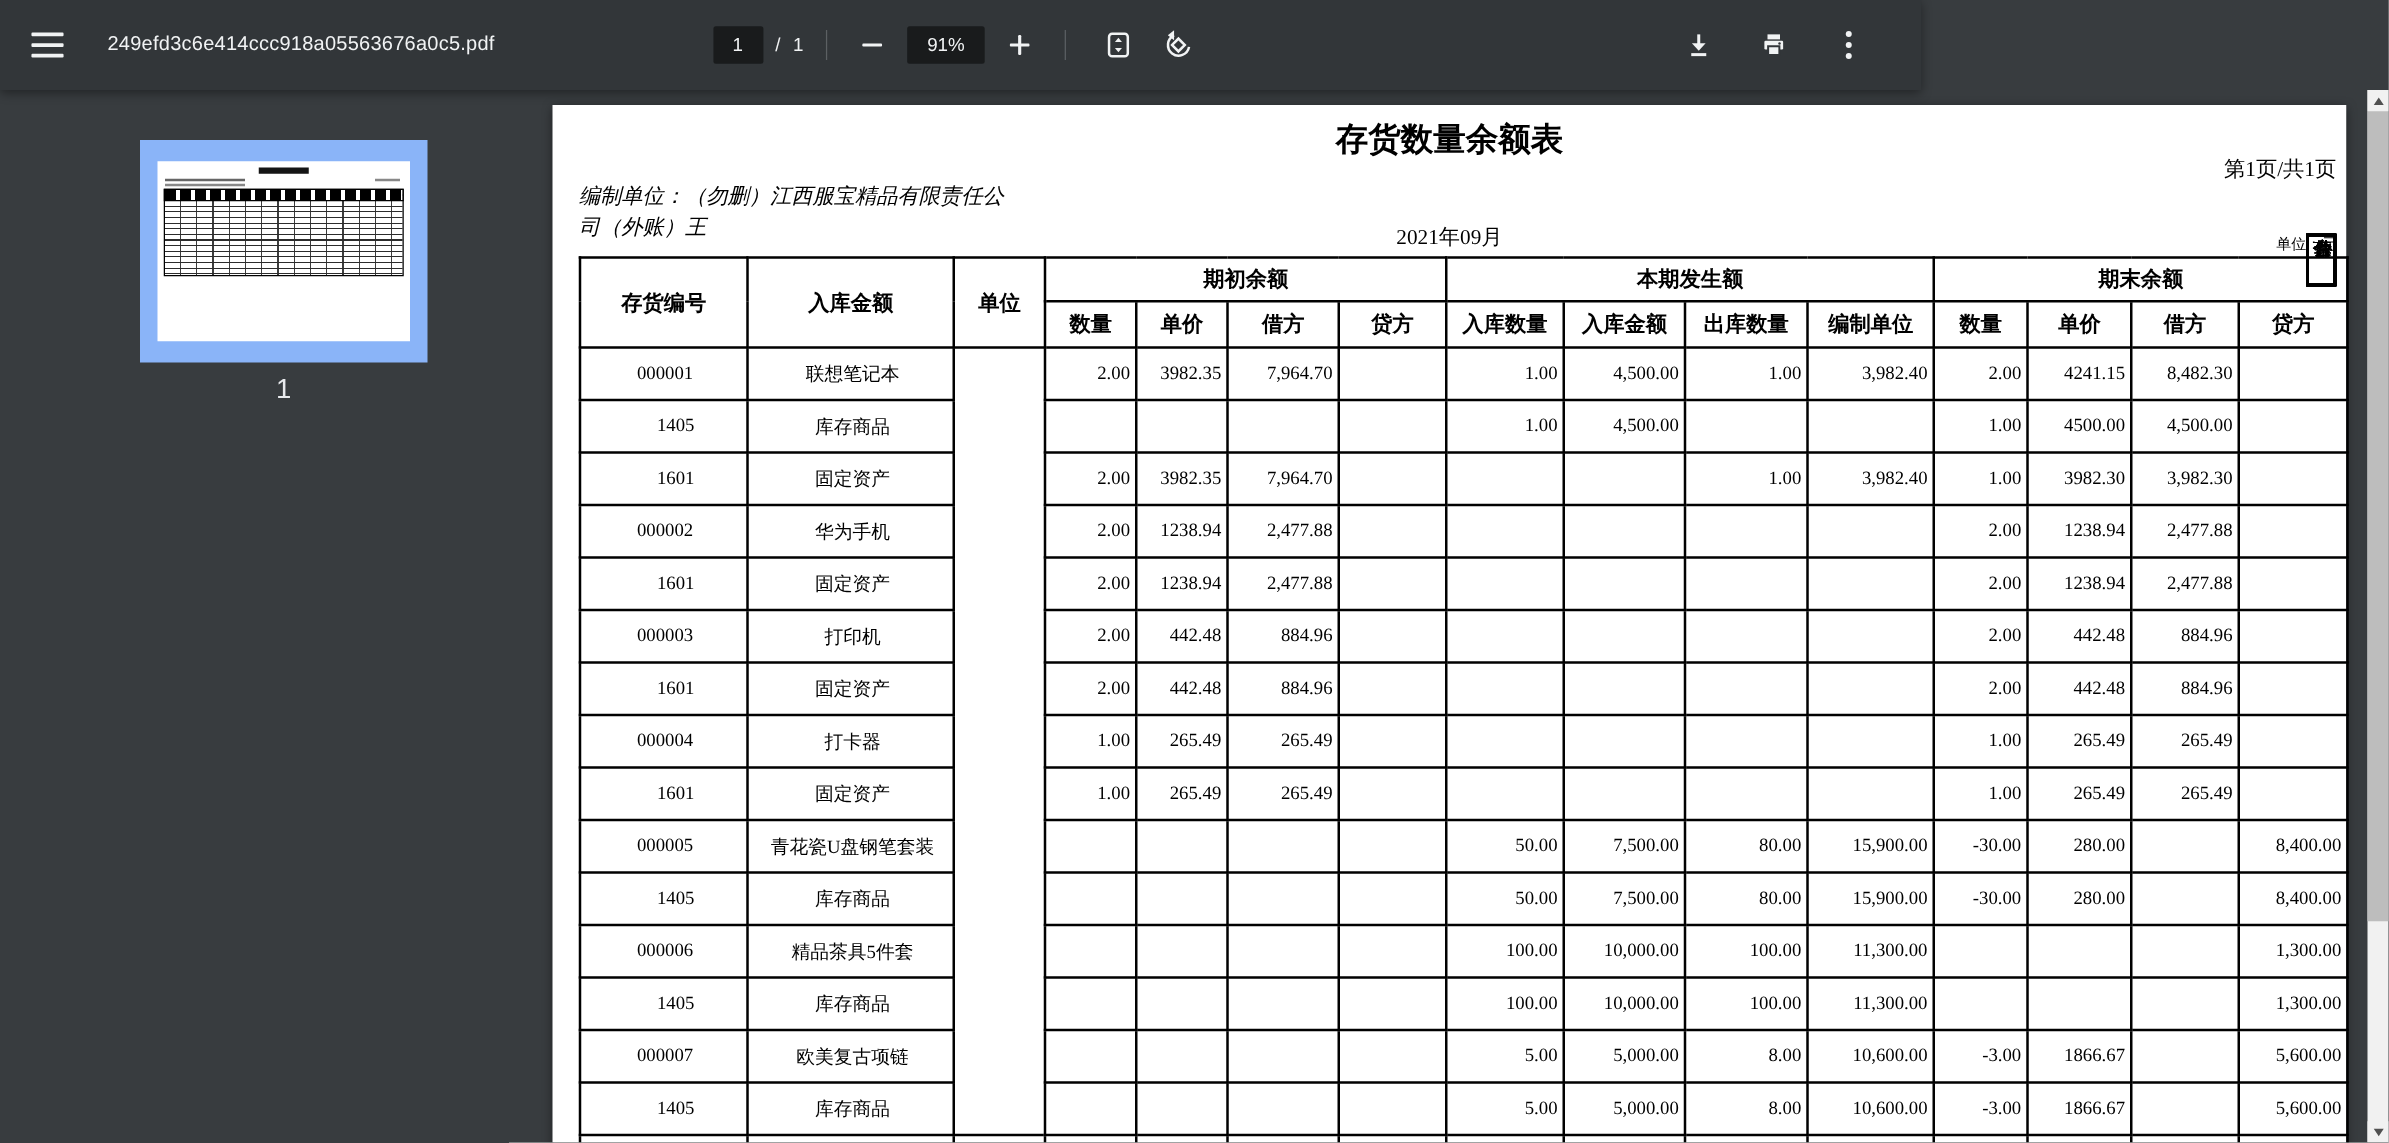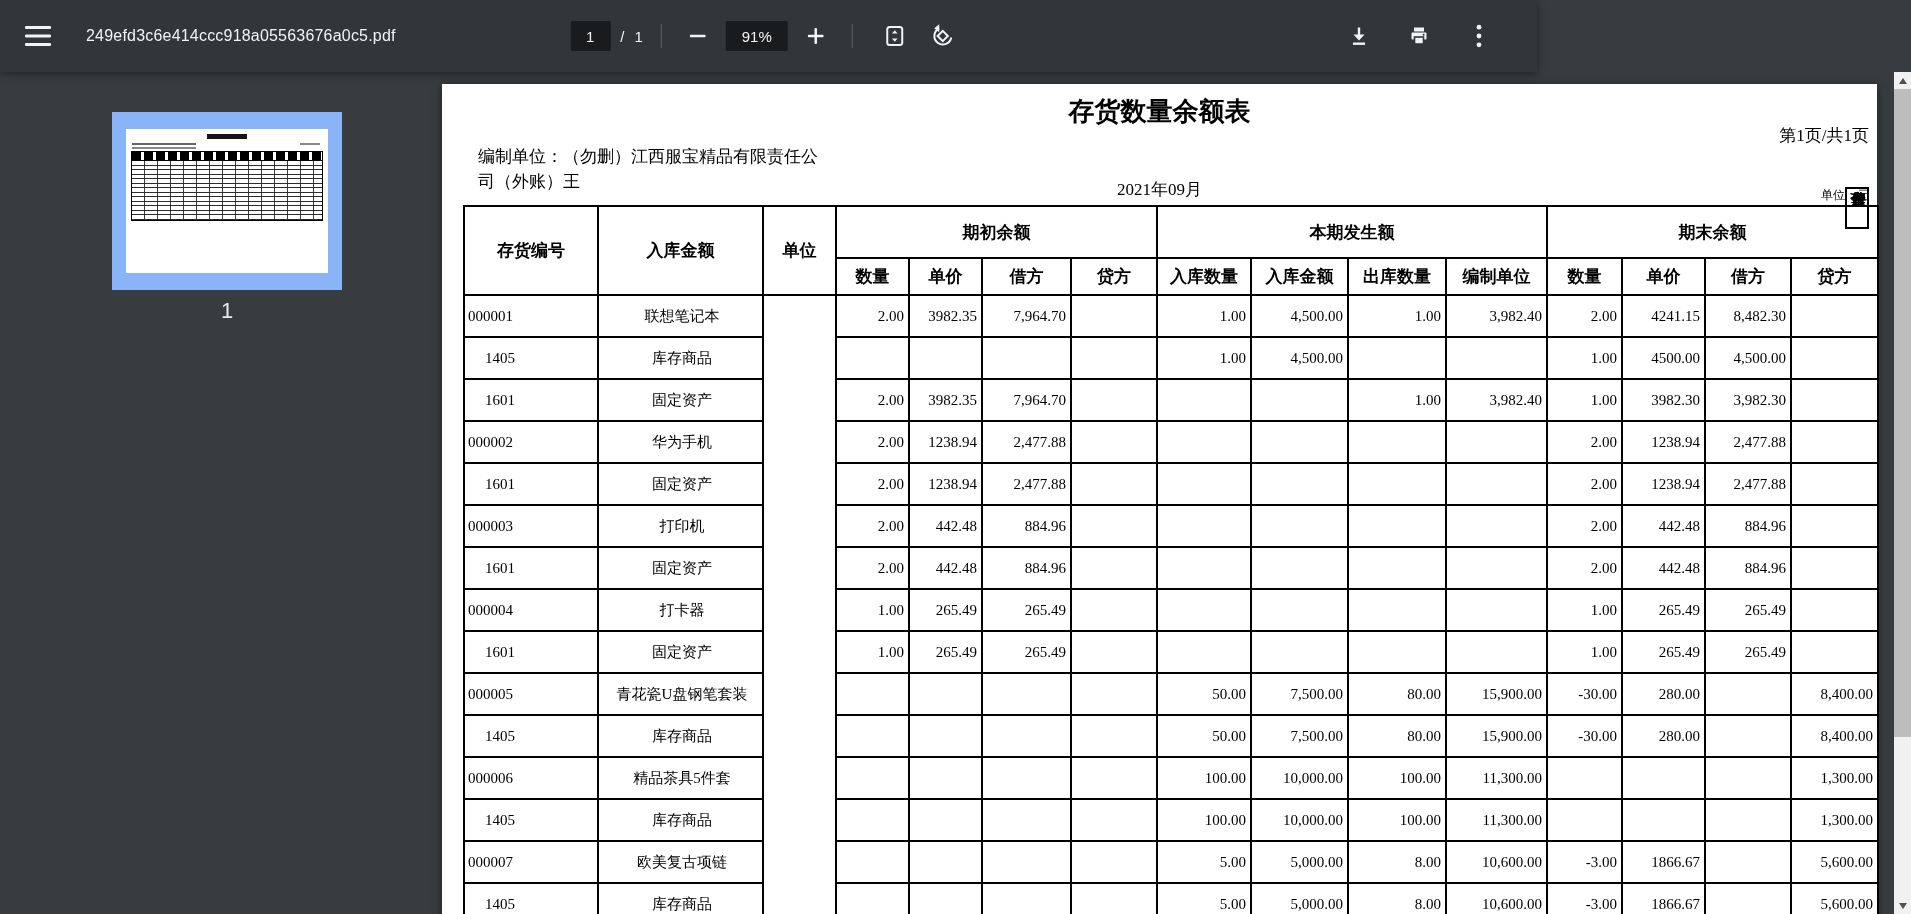--- a/index.html
+++ b/index.html
@@ -79,33 +79,33 @@
   .page {
     position:absolute; left:442px; top:12px; width:1435px; height:1015px;
     background:#fff; box-shadow:0 2px 8px rgba(0,0,0,.5);
     font-family:"Liberation Serif", serif; color:#000;
   }
   .page-head { position:relative; height:121px; }
   .report-title {
     position:absolute; top:10px; left:0; right:0; text-align:center;
     font-size:26px; font-weight:bold;font-family:Liberation Serif, serif;
   }
-  .company { position:absolute; top:60px; left:36px; font-size:17px; line-height:25px; }
+  .company { position:absolute; top:60px; left:21px; font-size:17px; line-height:25px;font-style:italic; }
   .period  { position:absolute; top:94px; left:50%; transform:translateX(-50%); font-size:17px; }
   .pageinfo{ position:absolute; top:40px; right:8px; font-size:17px; }
   .unit    { position:absolute; top:103px; right:8px; font-size:12px; }
 
   
   table.inv { border-collapse:collapse; table-layout:fixed; width:1414px; margin-left:21px; }
   .inv th, .inv td { border:2px solid #000; overflow:hidden; white-space:nowrap; }
   .inv th { font-size:17px; font-weight:bold; text-align:center; font-family:"Liberation Serif", serif; }
-  .inv tr.group-row th { height:52px;margin-top:36px; }
+  .inv tr.group-row th { height:35px;margin-top:36px; }
   .inv tr.sub-row th { height:37px; }
   .inv td { height:42px; font-size:15px; font-family:"Liberation Serif", serif; }
-  .inv td.code { padding-left:3px; text-align:left; }
+  .inv td.code { padding-left:3px; text-align:center; }
   .inv td.code.sub { padding-left:20px; }
   .inv td.name { padding-left:4px; text-align:center; }
   .inv td.unit { padding-left:4px; text-align:left; }
   .inv td.num  { padding-right:4px; text-align:right; }
 
   
   .scrollbar {
     position:absolute; right:0; top:0; width:17px; height:842px;
     background:#f1f1f1; z-index:6;
   }

